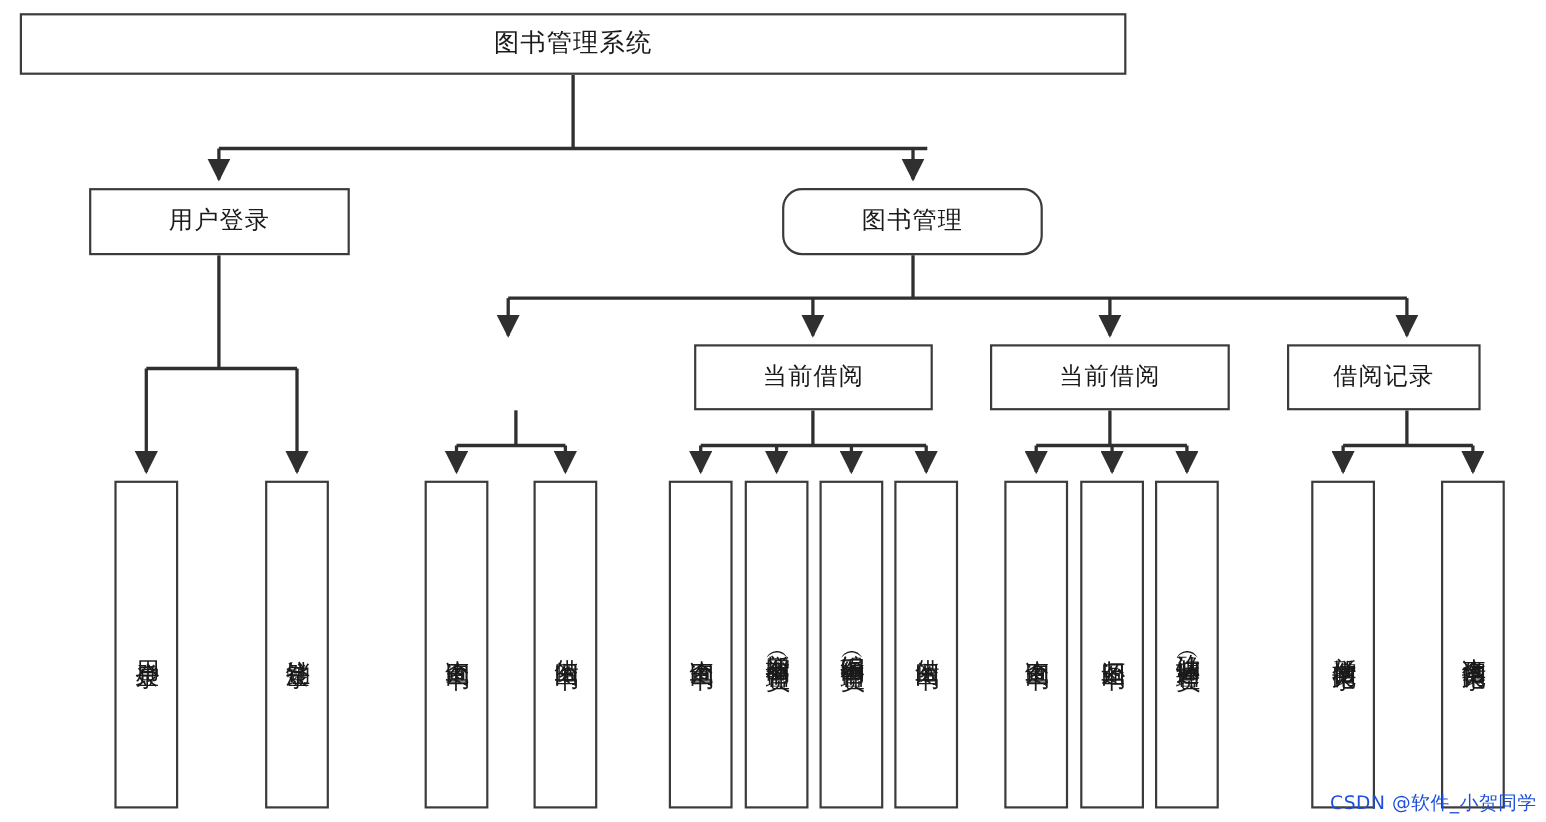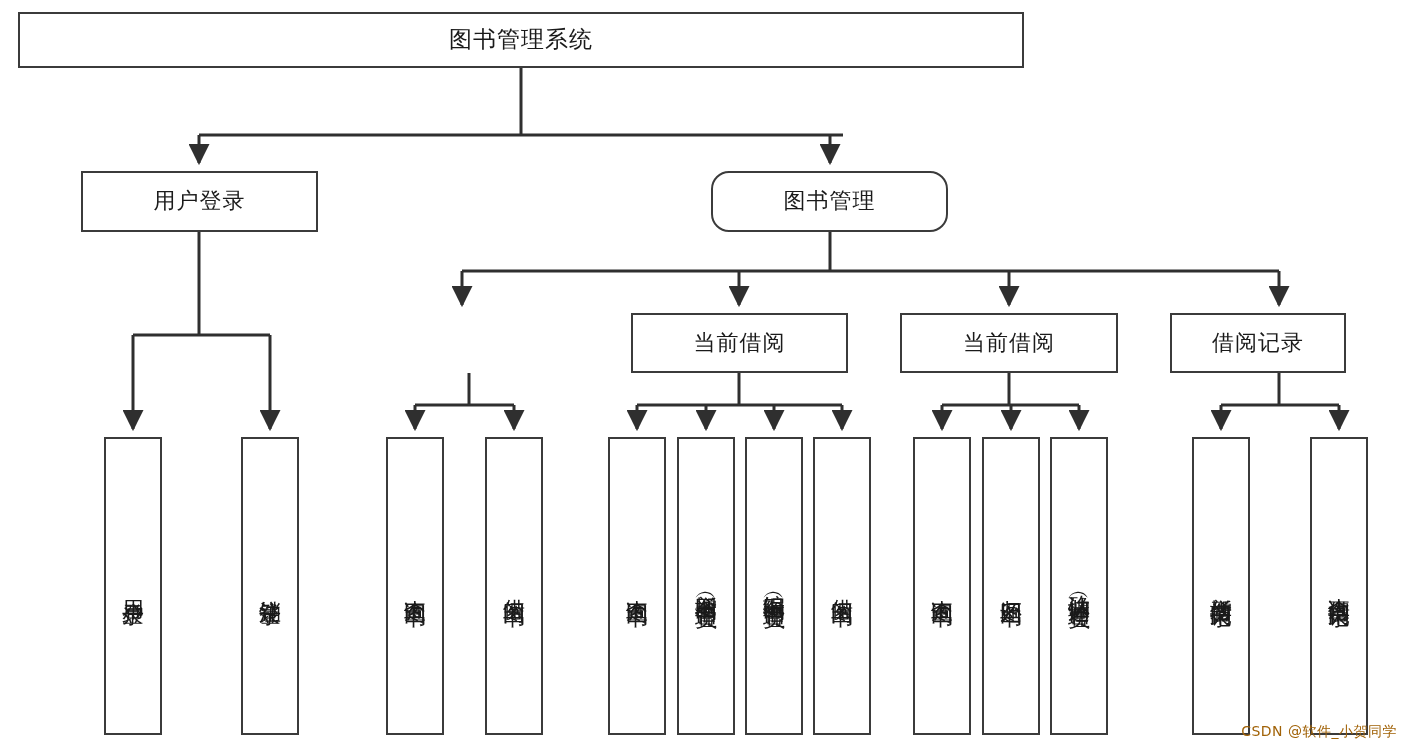--- a/index.html
+++ b/index.html
@@ -51,22 +51,22 @@
     justify-content: center;
     text-align: center;
   }
   #root-node {
     font-size: 23px;
   }
   .watermark {
     position: absolute;
     right: 8px;
     bottom: 6px;
-    font-size: 14px;
-    color: #a16207;
+    font-size: 17px;
+    color: #1d4ed8;
     letter-spacing: 0.5px;
     white-space: nowrap;
   }
 </style>
 </head>
 <body>
 
 <div id="canvas">
 
   <svg class="edges" viewBox="0 0 1405 747" xmlns="http://www.w3.org/2000/svg">

